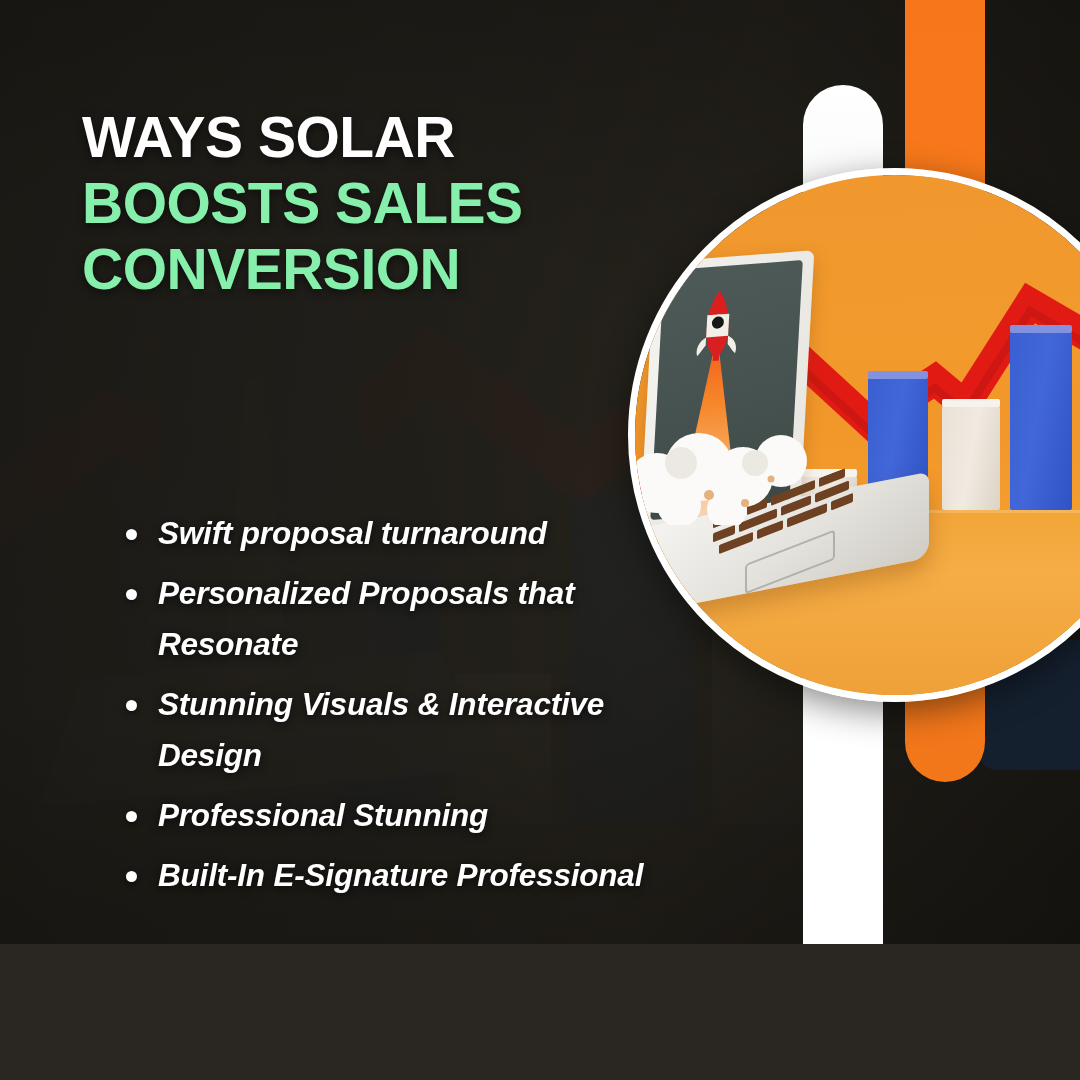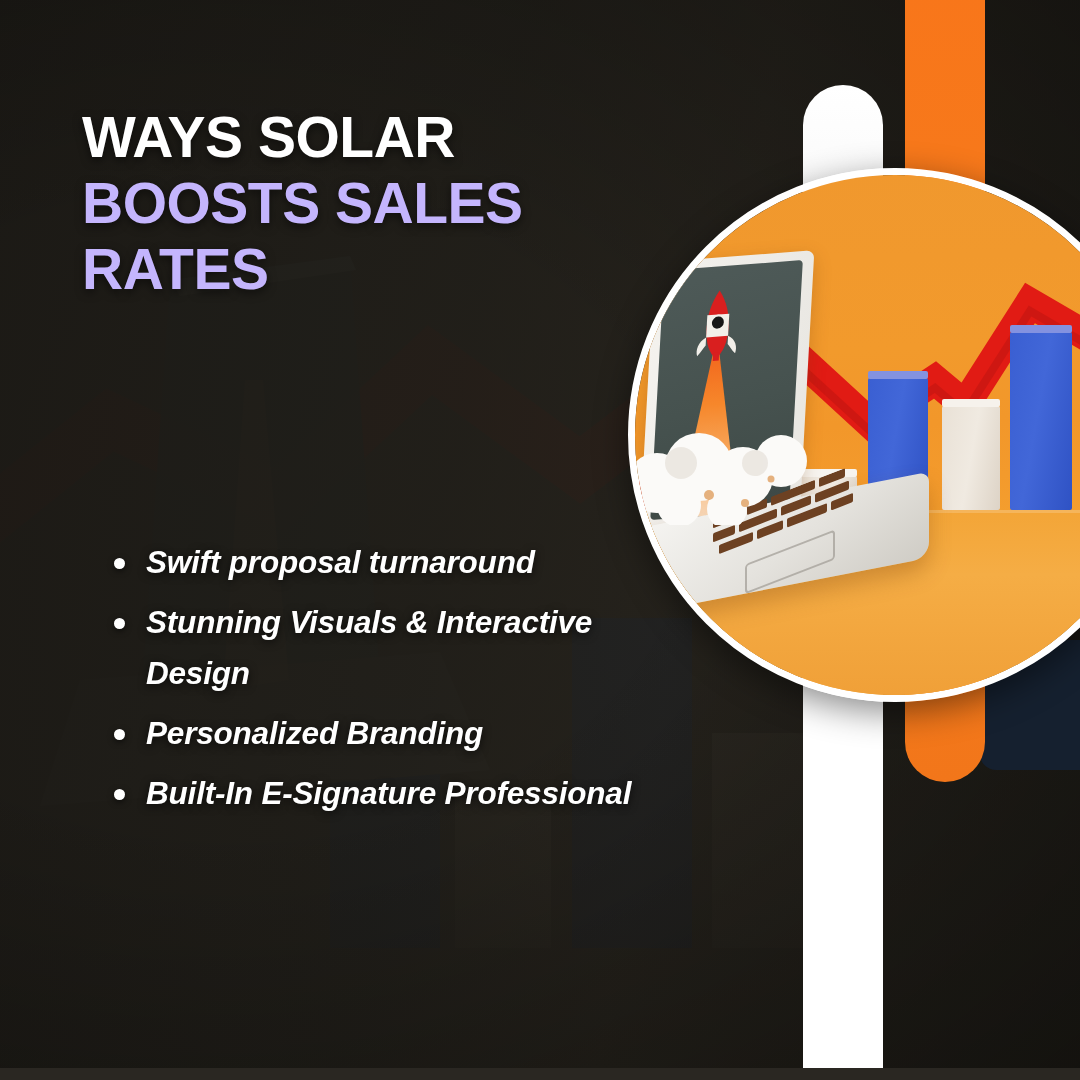--- a/index.html
+++ b/index.html
@@ -7,21 +7,21 @@
   body {
     font-family:"Liberation Sans", sans-serif;
     background:#2a2722;
     overflow:hidden;
     position:relative;
   }
 
   
   #poster {
     position:absolute; inset:0;
-    width:1080px; height:1068px;
+    width:1080px; height:944px;
     overflow:hidden;
     background:#2a2722;
   }
 
   
   .bg-scene {
     position:absolute; inset:0;
     overflow:hidden;
   }
   .bg-scene .floor {
@@ -162,23 +162,23 @@
   .copy { position:absolute; left:82px; top:104px; width:620px; }
   .headline {
     font-weight:bold;
     font-size:57px;
     line-height:66px;
     letter-spacing:-.5px;
     text-transform:uppercase;
     text-shadow:0 3px 10px rgba(0,0,0,.55);
   }
   .headline .l-white { color:#ffffff; display:block; }
-  .headline .l-orange { color:#c4b5fd; display:block; }
-
-  .bullets { position:absolute; left:100px; top:508px; width:600px;margin-top:29px; }
+  .headline .l-orange { color:#86efac; display:block; }
+
+  .bullets { position:absolute; left:112px; top:508px; width:600px; }
   .bullets ul { list-style:none; }
   .bullets li {
     position:relative;
     padding-left:46px;
     color:#ffffff;
     font-size:31.5px;
     line-height:51px;
     font-style:italic;
     font-weight:bold;
     margin-bottom:9px;
@@ -305,26 +305,27 @@
           </g>
         </svg>
       </div>
     </div>
   </div>
 
   <div class="copy">
     <h1 class="headline">
       <span class="l-white">WAYS SOLAR</span>
       <span class="l-orange">BOOSTS SALES</span>
-      <span class="l-orange">RATES</span>
+      <span class="l-orange">CONVERSION</span>
     </h1>
   </div>
 
   <div class="bullets">
     <ul>
       <li>Swift proposal turnaround</li>
+      <li>Personalized Proposals that Resonate</li>
       <li>Stunning Visuals &amp; Interactive Design</li>
-      <li>Personalized Branding</li>
+      <li>Professional Stunning</li>
       <li>Built-In E-Signature Professional</li>
     </ul>
   </div>
 
 </div>
 
 </body></html>

